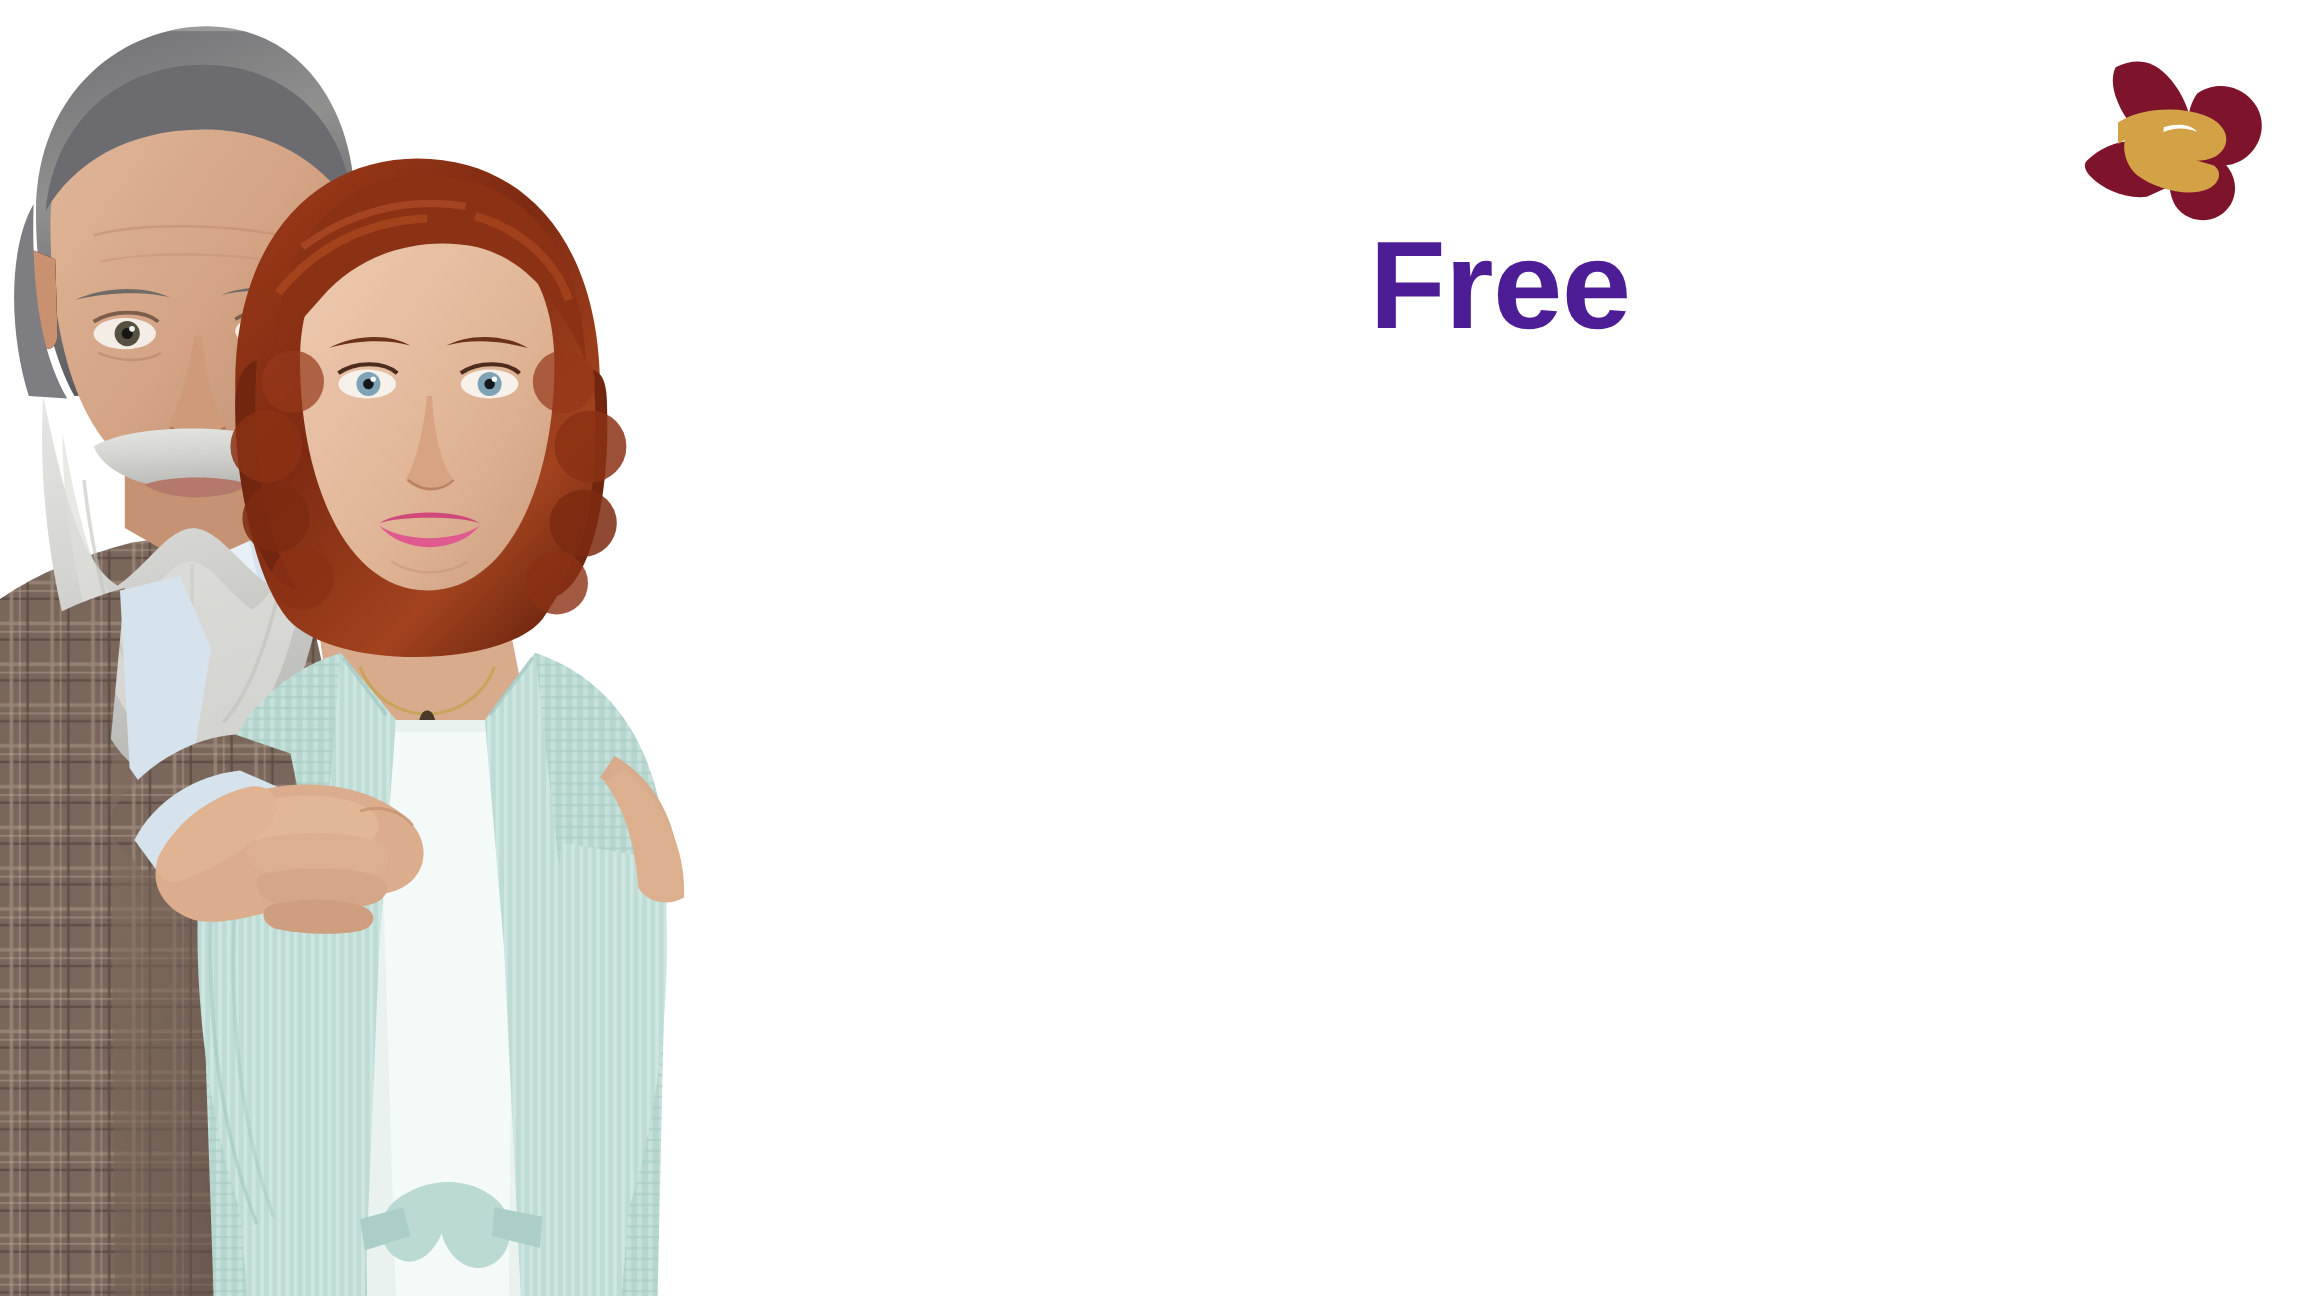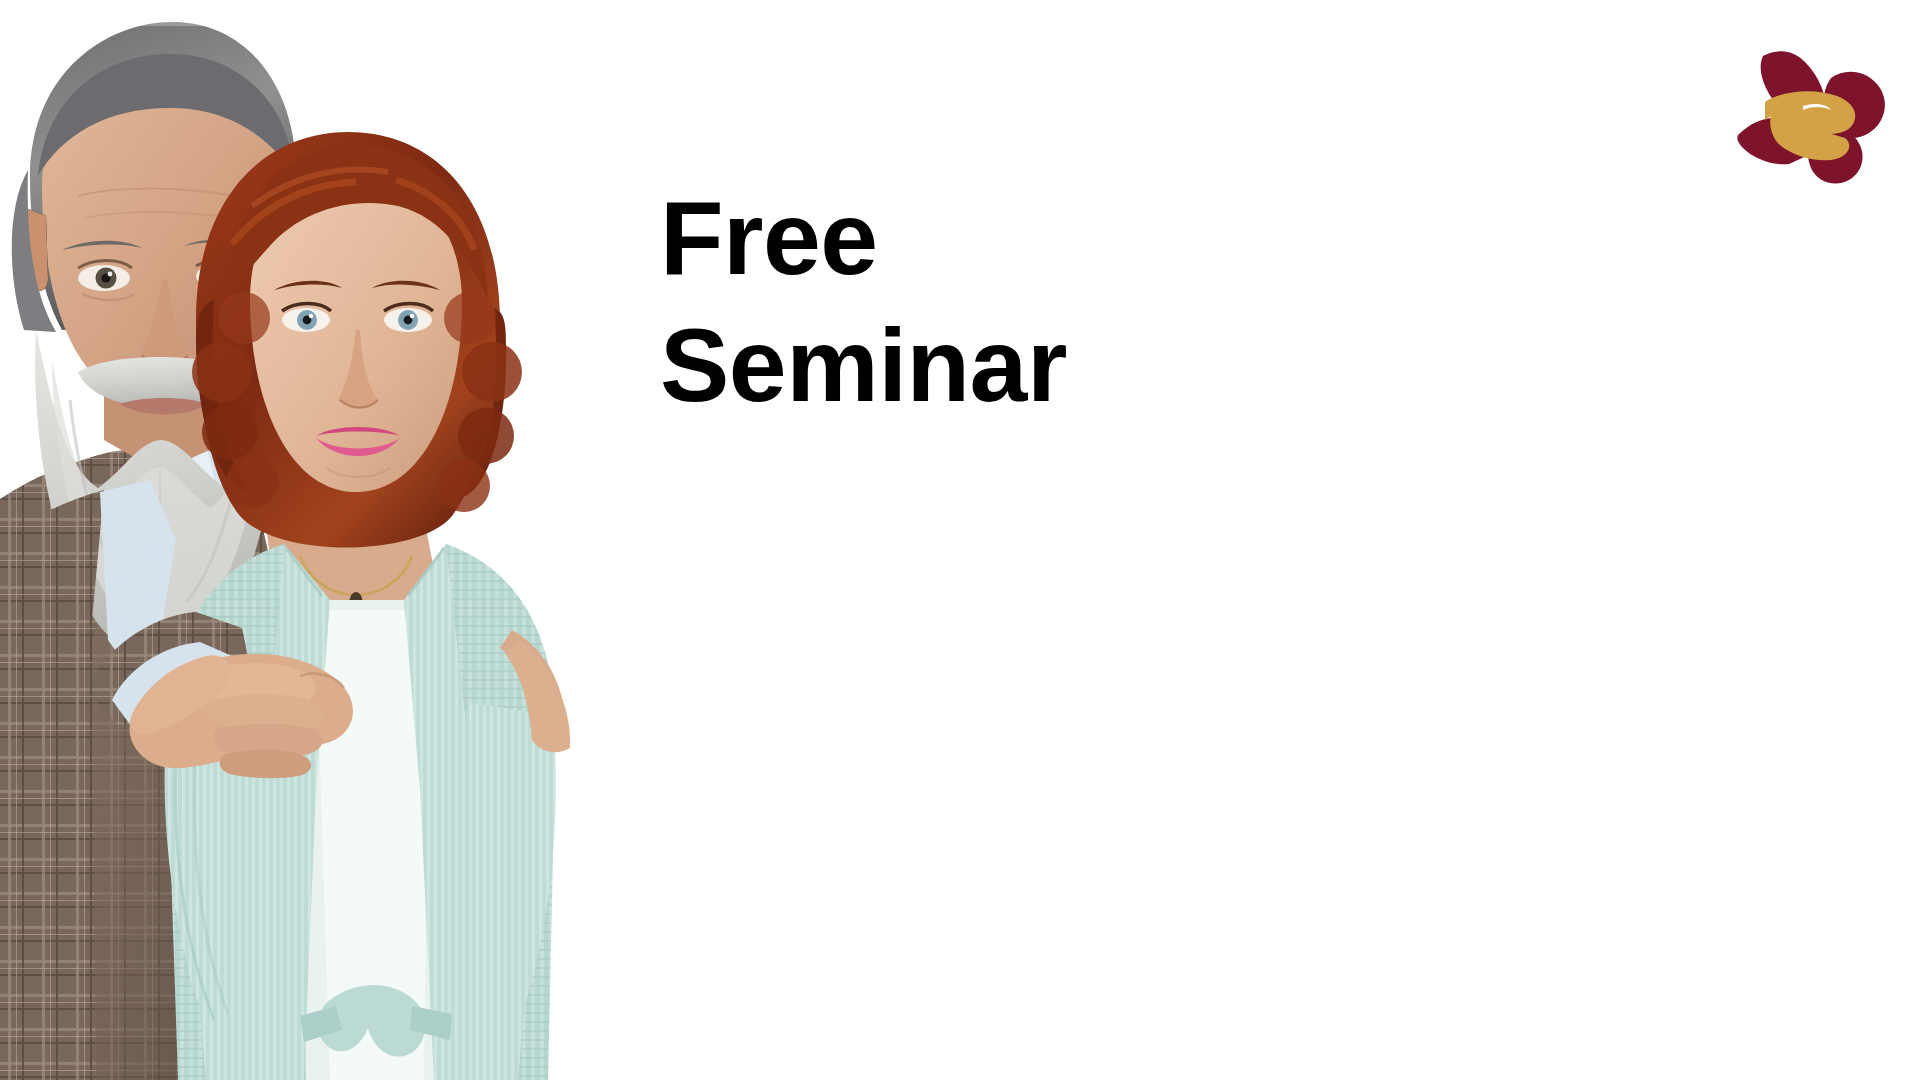--- a/index.html
+++ b/index.html
@@ -26,21 +26,22 @@
     overflow:hidden;
   }
   .photo-svg { display:block; width:640px; height:1080px; }
 
   
   .headline {
     position:absolute;
     left:660px;
     top:175px;
     width:1180px;
-    color:#000000;
+    text-align:center;
+    color:#4c1d95;
   }
   .headline .line {
     display:block;
     font-weight:700;
     font-size:104px;
     line-height:1.22;
     letter-spacing:-0.5px;
     white-space:nowrap;
   }
   .headline .line-2 { font-size:106px; }
@@ -263,21 +264,20 @@
       <path d="M520 640 C554 668 572 708 570 748 C556 756 540 752 532 740 C530 706 520 672 504 652 Z" fill="#DCB08F"></path>
 
       <rect x="598" y="0" width="42" height="1080" fill="#ffffff" opacity="0.55"></rect>
       <rect x="612" y="0" width="28" height="1080" fill="#ffffff"></rect>
       <rect x="0" y="0" width="640" height="26" fill="#ffffff" opacity="0.25"></rect>
     </svg>
   </div>
 
   <div class="headline">
     <span class="line line-1">Free</span>
-    <span class="line line-3">Seminar</span>
   </div>
 
   <div class="logo">
     <svg viewBox="0 0 175 165" aria-hidden="true">
 
       <path d="M36 34 C52 26 66 28 78 40 C92 54 100 74 100 92 L78 100 C62 96 48 84 40 68 C33 54 32 42 36 34 Z" fill="#7E142C"></path>
 
       <path d="M104 56 C118 46 138 48 150 62 C162 76 160 96 146 108 C132 120 112 118 102 104 C94 92 94 70 104 56 Z" fill="#7E142C"></path>
 
       <path d="M12 112 C26 98 46 92 62 98 C78 104 86 118 84 132 L62 142 C44 144 26 136 16 126 C10 120 9 115 12 112 Z" fill="#7E142C"></path>

